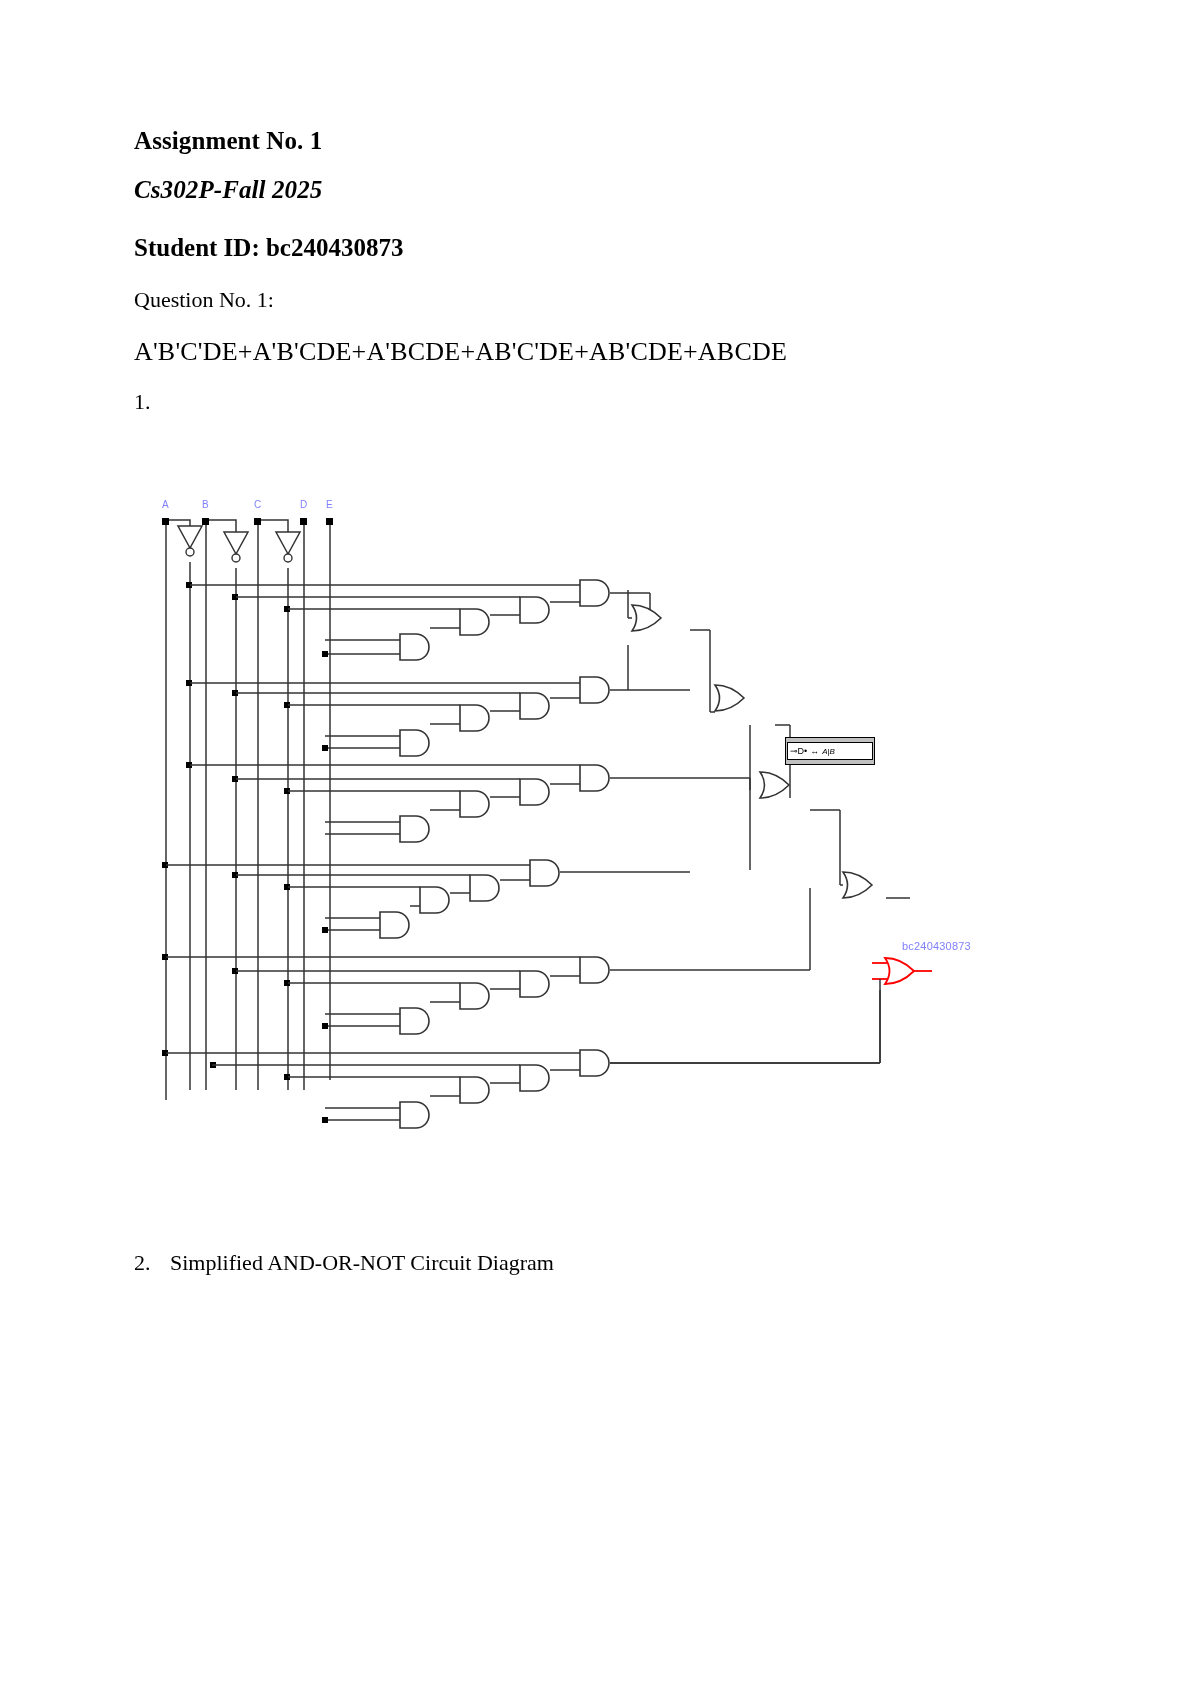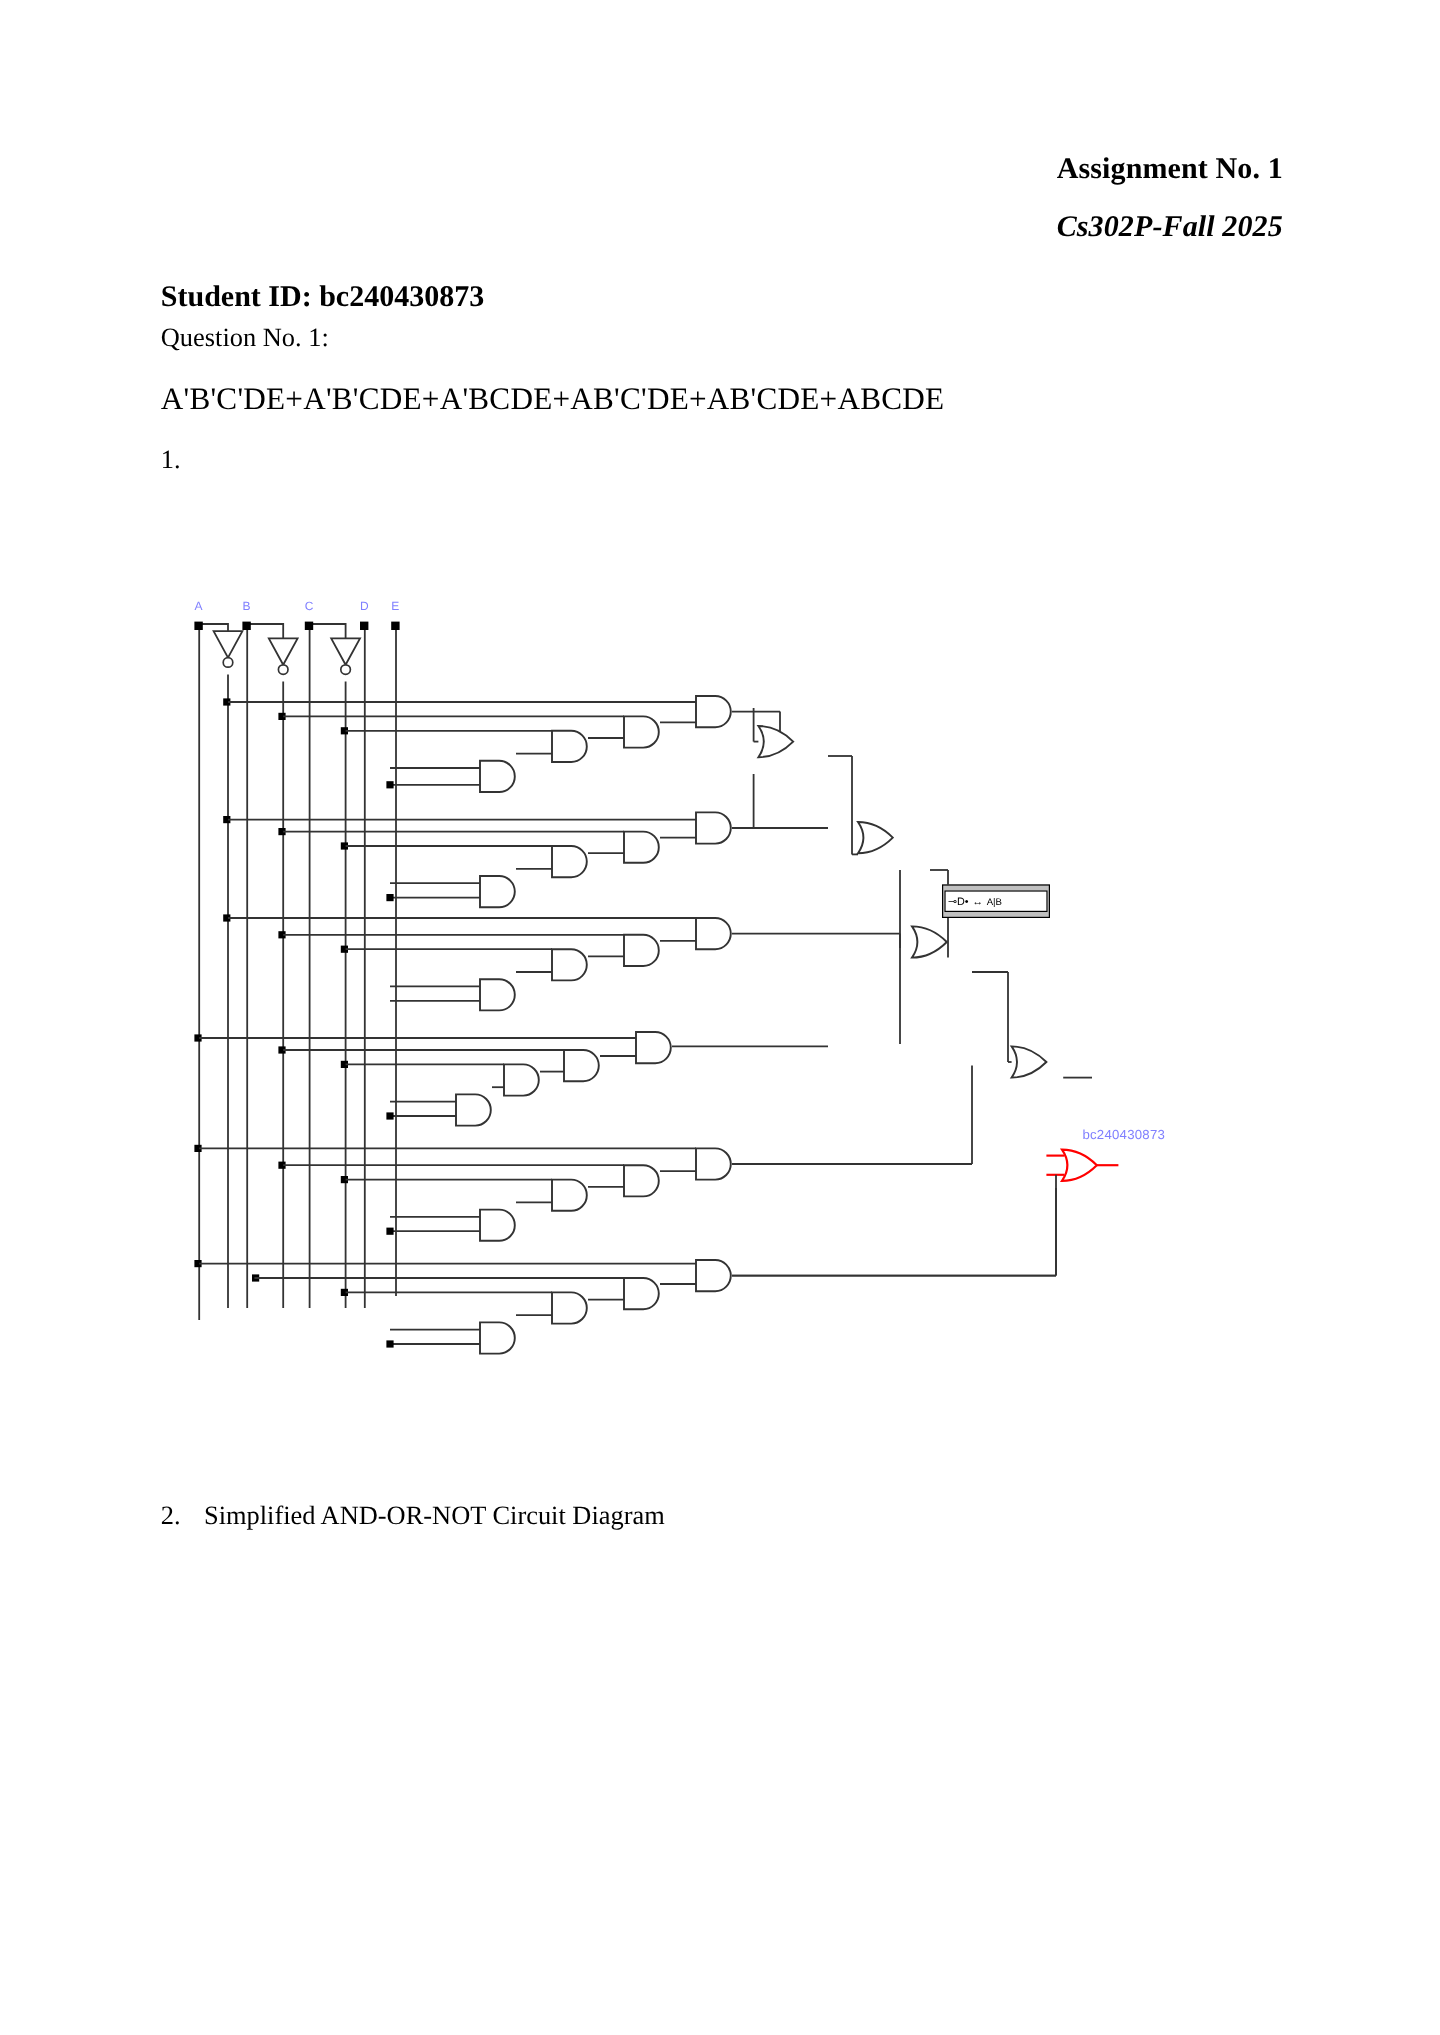--- a/index.html
+++ b/index.html
@@ -21,33 +21,33 @@
     background: #ffffff;
   }
   
   .doc-text {
     position: absolute;
     left: 134px;
     top: 128px;
     width: 935px;
   }
   .title-line {
-    text-align: right;
+    text-align: left;
     font-weight: bold;
     font-size: 25px;
     line-height: 1.0;
     letter-spacing: 0.1px;
   }
   .title-line.first { margin-bottom: 24px; }
   .title-line.second { margin-bottom: 32px; font-style: italic; }
 
   .student-id {
     font-weight: bold;
     font-size: 25px;
-    margin-bottom: 7px;
+    margin-bottom: 26px;
   }
   .para {
     font-size: 22px;
     margin-bottom: 26px;
     line-height: 1.05;
   }
   .expr {
     font-size: 26px;
     letter-spacing: 0.2px;
     margin-bottom: 22px;
@@ -377,21 +377,21 @@
   </div>
 
   <div style="position:absolute;left:785px;top:737px;width:88px;height:26px;
               background:#c0c0c0;border:1.5px solid #000000;
               display:flex;align-items:center;justify-content:center;">
     <div style="width:80px;height:16px;background:#ffffff;border:1px solid #000;
                 display:flex;align-items:center;gap:3px;padding:0 2px;
                 font-family:'Liberation Sans',sans-serif;font-size:8px;color:#000;">
       <span style="font-size:9px;line-height:1;">⊸D•</span>
       <span style="font-size:9px;line-height:1;">↔</span>
-      <span style="font-size:8px;">A|B</span>
+      <span style="font-size:8px;font-style:italic;">A|B</span>
     </div>
   </div>
 
   <div class="wm-label">bc240430873</div>
 
   <div class="item-2-wrap">
     <div class="item-2">
       <span class="num">2.</span>
       <span>Simplified AND-OR-NOT Circuit Diagram</span>
     </div>

